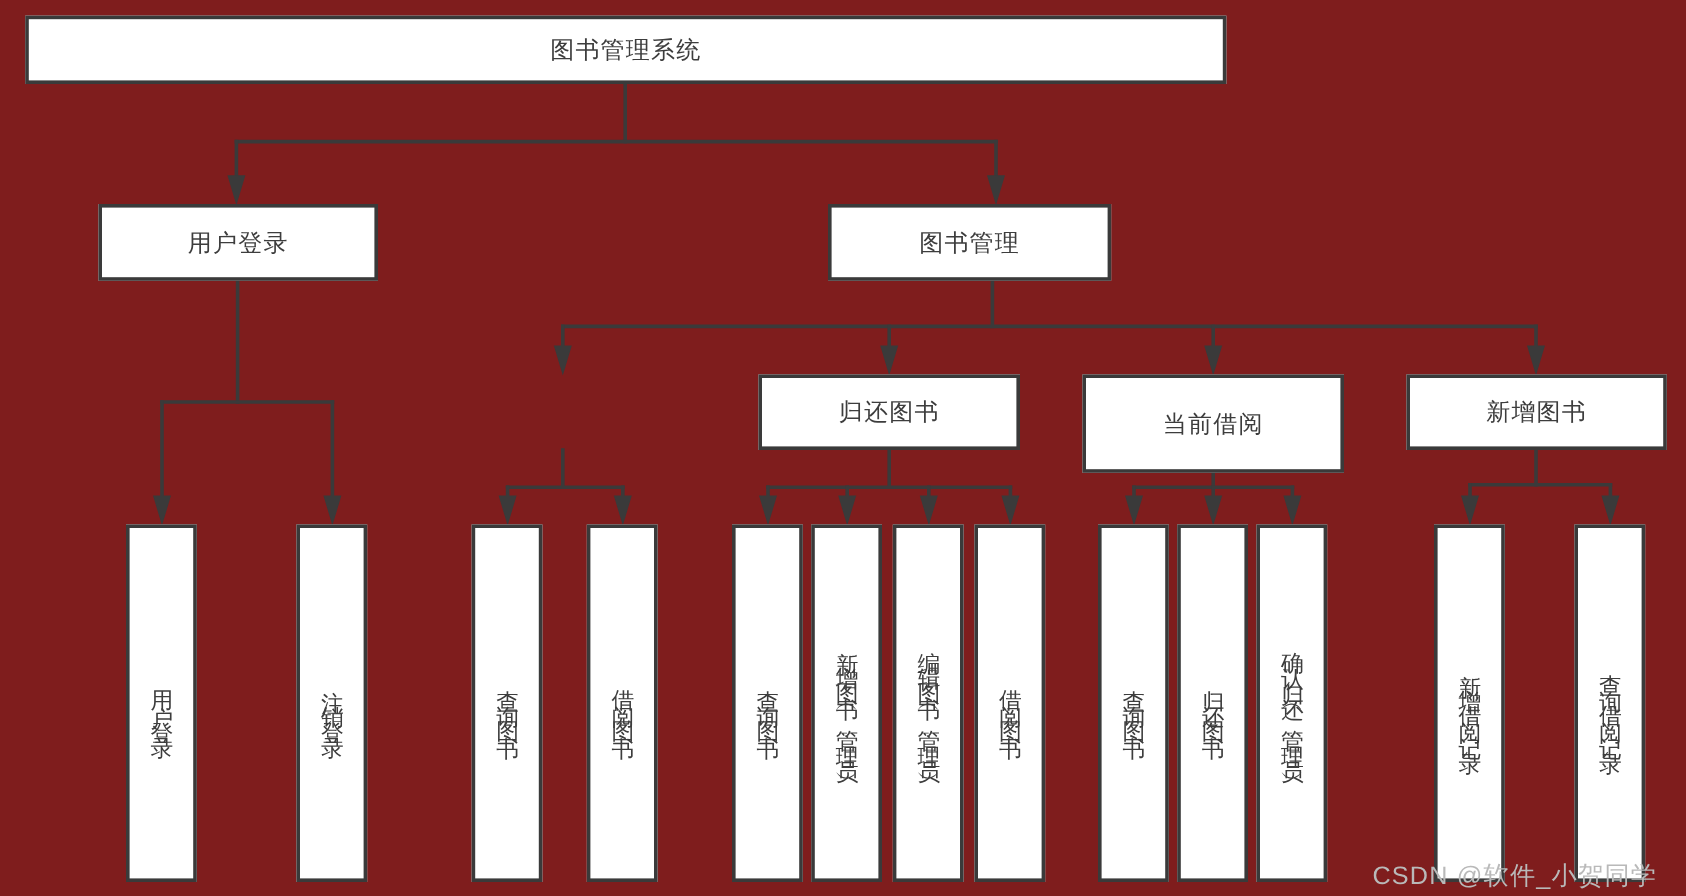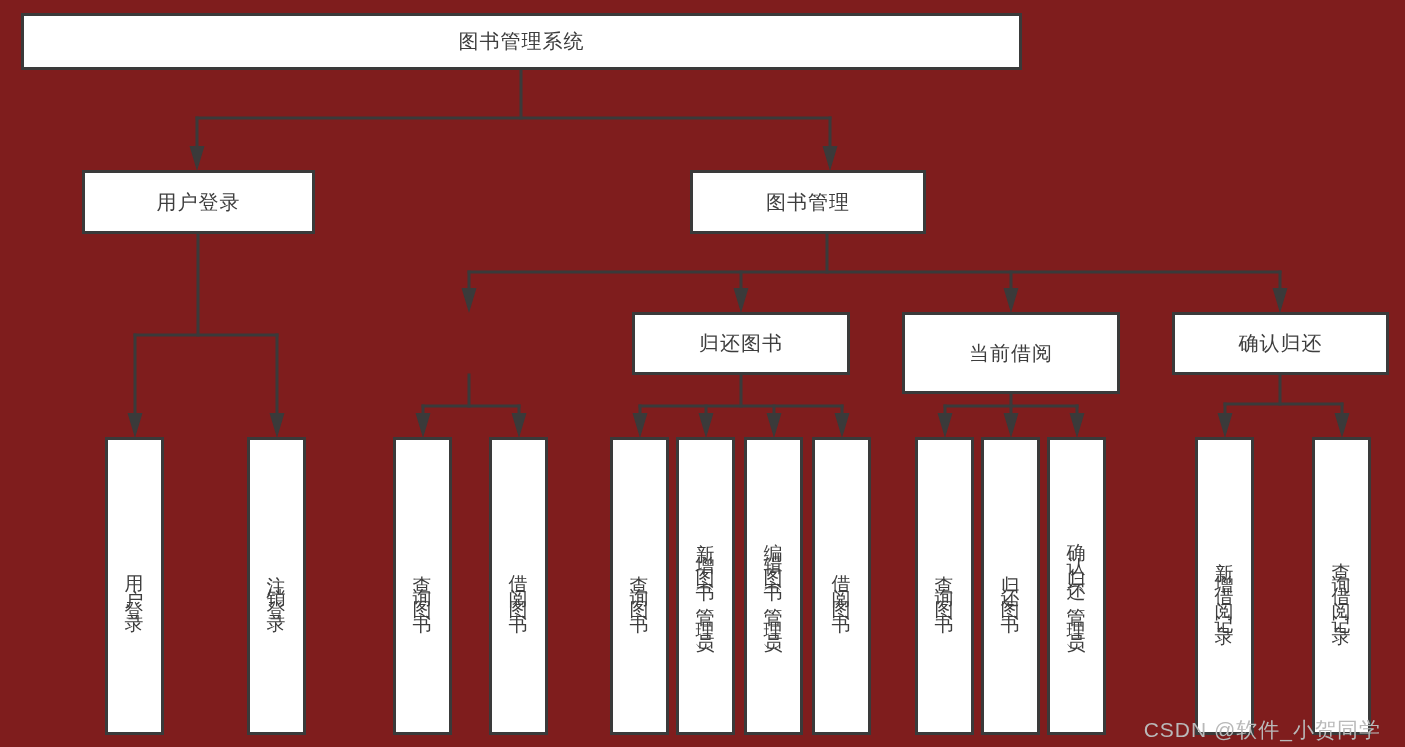--- a/index.html
+++ b/index.html
@@ -158,21 +158,21 @@
     <span>图书管理</span>
   </div>
 
   <div class="node h-label n-sec1">
     <span>归还图书</span>
   </div>
   <div class="node h-label n-sec2">
     <span>当前借阅</span>
   </div>
   <div class="node h-label n-sec3">
-    <span>确认归还</span>
+    <span>新增图书</span>
   </div>
 
   <div class="node v-label leaf n-u0">
     <span>用户登录</span>
   </div>
   <div class="node v-label leaf n-u1">
     <span>注销登录</span>
   </div>
 
   <div class="node v-label leaf n-a0">

